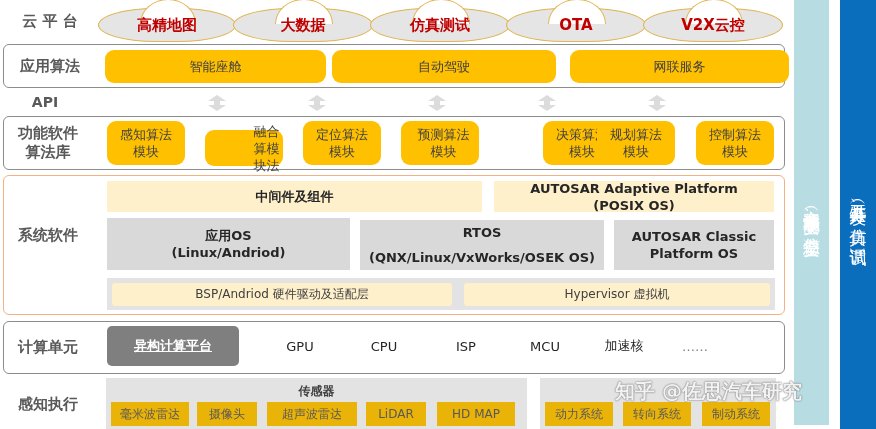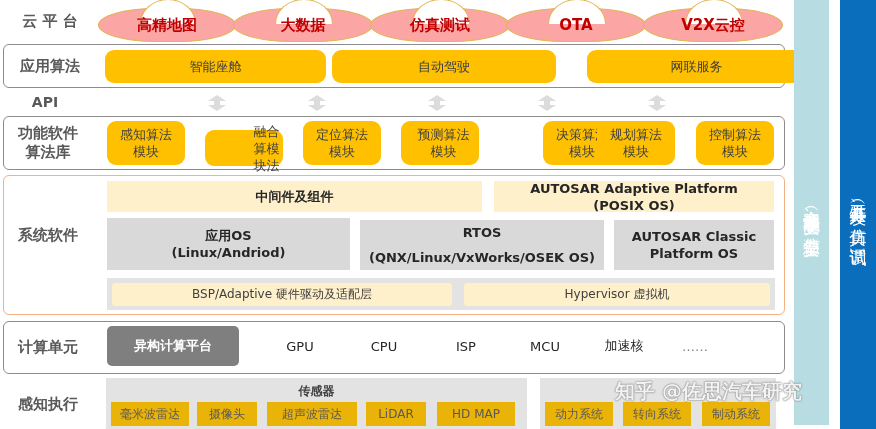--- a/index.html
+++ b/index.html
@@ -11,21 +11,21 @@
     position: absolute; color: #595959; font-weight: bold; font-size: 15px;
     display: flex; align-items: center; justify-content: center; text-align: center; line-height: 19px;
   }
   .frame {
     position: absolute; border: 1.5px solid #8c8c8c; border-radius: 6px; background: #fff;
   }
   .frame.orange { border-color: #f4b183; }
   .cloud {
     position: absolute; height: 34px; border: 1.5px solid #e0b552; border-radius: 50% / 60%;
     display: flex; align-items: center; justify-content: center;
-    color: #c00000; font-weight: bold; font-size: 15px; background: #fca5a5;
+    color: #c00000; font-weight: bold; font-size: 15px; background: #e5e5e5;
   }
   .cloud::before {
     content: ""; position: absolute; left: 30%; top: -10px; width: 40%; height: 24px;
     border: 1.5px solid #e0b552; border-bottom: none; border-radius: 50% 50% 0 0 / 100% 100% 0 0;
     background: #fff;
   }
   .cloud span { position: relative; z-index: 1; }
   .ybox {
     position: absolute; background: #ffc000; border-radius: 9px; color: #404040;
     display: flex; align-items: center; justify-content: center; text-align: center;
@@ -45,21 +45,21 @@
   .bar-inner {
     position: absolute; background: #fff0cc; color: #404040; border-radius: 3px;
     display: flex; align-items: center; justify-content: center; font-size: 12px;
   }
   .chip {
     position: absolute; color: #262626; font-size: 13px;
     display: flex; align-items: center; justify-content: center;
   }
   .hetero {
     position: absolute; background: #7f7f7f; color: #fff; border-radius: 5px; font-weight: bold;
-    display: flex; align-items: center; justify-content: center; font-size: 13px;
+    display: flex; align-items: center; justify-content: center; font-size: 13px; text-decoration: underline;
   }
   .sensorgroup { position: absolute; background: #e3e3e3; }
   .sensorhead {
     position: absolute; font-size: 12px; font-weight: bold; color: #404040;
     display: flex; align-items: center; justify-content: center;
   }
   .sensoritem {
     position: absolute; background: #eab308; color: #595959; font-size: 12px;
     display: flex; align-items: center; justify-content: center;
   }
@@ -90,21 +90,21 @@
     <span>OTA</span>
   </div>
 <div class="cloud" style="left:643px;top:8px;width:140px;">
     <span>V2X云控</span>
   </div>
 
 <div class="frame" style="left:3px;top:44px;width:782px;height:44px;"></div>
 <div class="rowlabel" style="left:0;top:44px;width:100px;height:44px;">应用算法</div>
 <div class="ybox" style="left:105px;top:50px;width:221px;height:33px;">智能座舱</div>
 <div class="ybox" style="left:332px;top:50px;width:224px;height:33px;">自动驾驶</div>
-<div class="ybox" style="left:587px;top:50px;width:219px;height:33px;">网联服务</div>
+<div class="ybox" style="left:570px;top:50px;width:219px;height:33px;">网联服务</div>
 
 <div class="rowlabel" style="left:0;top:92px;width:90px;height:20px;font-size:14px;">API</div>
 <svg class="arrow" style="left:206px;top:95px;" viewBox="0 0 22 16">
     <polygon points="11,0 20,6 14,6 14,10 20,10 11,16 2,10 8,10 8,6 2,6" fill="#dcdcdc"></polygon>
   </svg>
 <svg class="arrow" style="left:306px;top:95px;" viewBox="0 0 22 16">
     <polygon points="11,0 20,6 14,6 14,10 20,10 11,16 2,10 8,10 8,6 2,6" fill="#dcdcdc"></polygon>
   </svg>
 <svg class="arrow" style="left:426px;top:95px;" viewBox="0 0 22 16">
     <polygon points="11,0 20,6 14,6 14,10 20,10 11,16 2,10 8,10 8,6 2,6" fill="#dcdcdc"></polygon>
@@ -163,21 +163,21 @@
 </div>
 <div class="grey" style="left:360px;top:220px;width:244px;height:50px;flex-direction:column;gap:8px;">
   <span>RTOS</span>
     <span>(QNX/Linux/VxWorks/OSEK OS)</span>
 </div>
 <div class="grey" style="left:614px;top:220px;width:160px;height:50px;flex-direction:column;">
   <span>AUTOSAR Classic</span>
     <span>Platform OS</span>
 </div>
 <div class="bar-grey" style="left:107px;top:278px;width:668px;height:32px;"></div>
-<div class="bar-inner" style="left:112px;top:283px;width:340px;height:23px;">BSP/Adaptive 硬件驱动及适配层</div>
+<div class="bar-inner" style="left:112px;top:283px;width:340px;height:23px;">BSP/Andriod 硬件驱动及适配层</div>
 <div class="bar-inner" style="left:464px;top:283px;width:306px;height:23px;">Hypervisor 虚拟机</div>
 
 <div class="frame" style="left:3px;top:321px;width:782px;height:53px;"></div>
 <div class="rowlabel" style="left:0;top:321px;width:96px;height:53px;">计算单元</div>
 <div class="hetero" style="left:107px;top:326px;width:132px;height:40px;">异构计算平台</div>
 <div class="chip" style="left:270px;top:335px;width:60px;height:22px;">GPU</div>
 <div class="chip" style="left:354px;top:335px;width:60px;height:22px;">CPU</div>
 <div class="chip" style="left:436px;top:335px;width:60px;height:22px;">ISP</div>
 <div class="chip" style="left:515px;top:335px;width:60px;height:22px;">MCU</div>
 <div class="chip" style="left:594px;top:335px;width:60px;height:22px;">加速核</div>

